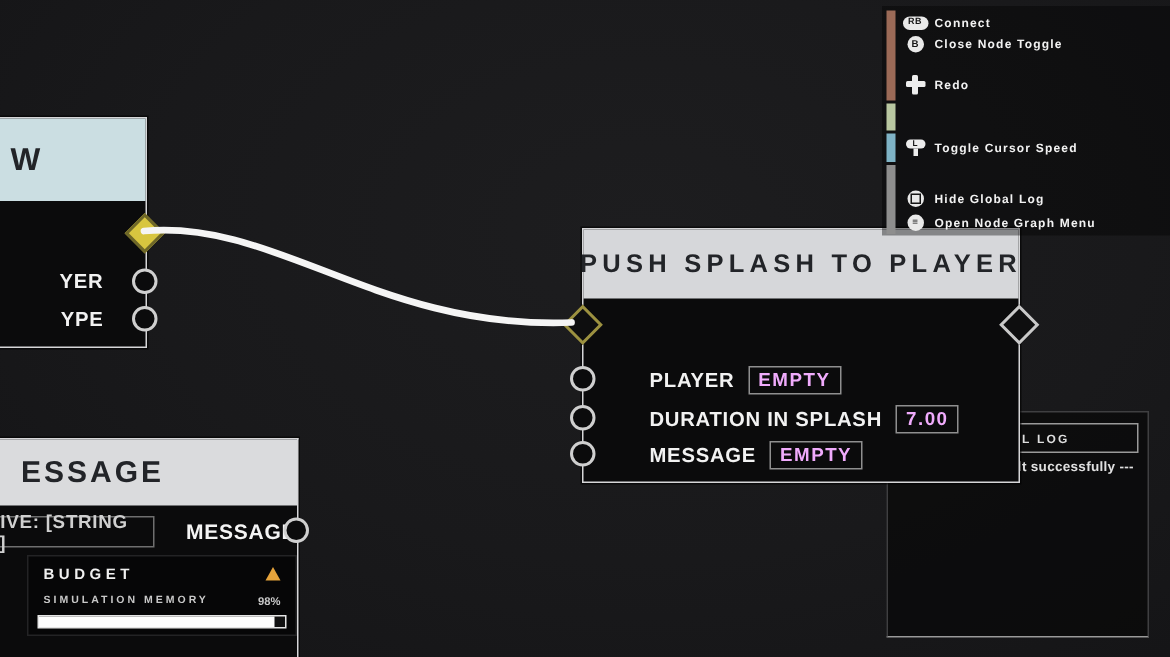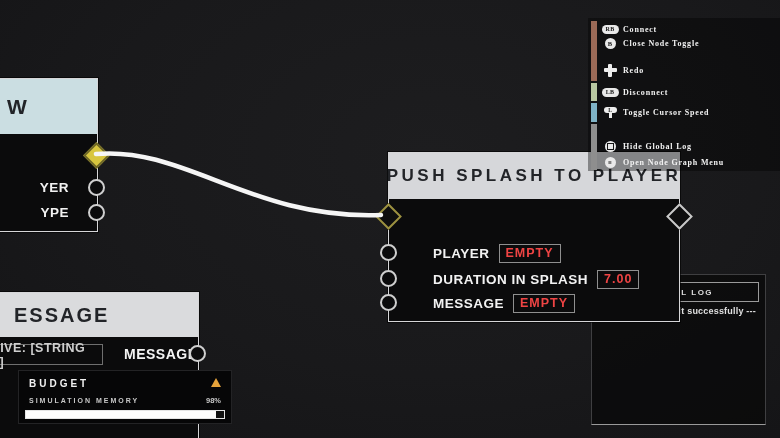--- a/index.html
+++ b/index.html
@@ -16,55 +16,55 @@
   .node-header{position:absolute;left:0;right:0;top:0;display:flex;align-items:center;color:#222428;font-weight:bold;}
   .cport{position:absolute;width:13px;height:13px;border:2px solid #cfcfcf;border-radius:50%;background:#0b0b0c;box-sizing:content-box;}
   .dport{position:absolute;width:15px;height:15px;border:2px solid #c9c9c9;background:#0e0e0f;transform:rotate(45deg);box-sizing:content-box;}
 
   
   #push-node{left:388px;top:152px;width:290px;height:168px;}
   #push-node .node-header{height:46px;background:#d6d7da;justify-content:center;font-size:17px;letter-spacing:3.5px;}
   .prow{position:absolute;left:0;right:0;height:20px;display:flex;align-items:center;}
   .prow .cport{left:-9px;top:1px;}
   .plabel{margin-left:24px;color:#f2f2f2;font-weight:bold;font-size:13.5px;letter-spacing:.5px;white-space:nowrap;padding-left:20px;}
-  .pval{margin-left:9px;border:1px solid #8f8f8f;color:#ef4444;font-weight:bold;font-size:12.5px;letter-spacing:1px;padding:1px 6px 2px 6px;white-space:nowrap;}
+  .pval{margin-left:9px;border:1px solid #8f8f8f;color:#f0abfc;font-weight:bold;font-size:12.5px;letter-spacing:1px;padding:1px 6px 2px 6px;white-space:nowrap;}
 
   
   #left-node{left:-80px;top:78px;width:176px;height:152px;}
   #left-node .node-header{height:55px;background:#cbdee2;font-size:21px;padding-left:86px;letter-spacing:2px;}
   #left-node .yellow-diamond{position:absolute;width:15px;height:15px;border:2px solid #6e6728;background:#d8c63f;transform:rotate(45deg);left:166px;top:67px;box-sizing:content-box;}
   #left-node .cport{left:167px;}
   .ln-label{position:absolute;left:0;width:148px;text-align:right;color:#f2f2f2;font-weight:bold;font-size:13.5px;letter-spacing:.5px;}
 
   
   #msg-node{left:-40px;top:292px;width:237px;height:146px;border-bottom:none;}
   #msg-node .node-header{height:44px;background:#dadbdd;font-size:20px;letter-spacing:2px;padding-left:53px;}
   #msg-node .strbox{position:absolute;left:30px;top:51px;width:105px;height:19px;border:1px solid #6f6f6f;color:#cfcfcf;font-weight:bold;font-size:12.5px;letter-spacing:.5px;display:flex;align-items:center;justify-content:flex-end;padding-right:5px;}
   #msg-node .msg-port-label{position:absolute;left:163px;top:51px;height:19px;display:flex;align-items:center;color:#f4f4f4;font-weight:bold;font-size:14px;letter-spacing:.5px;}
   #msg-node .cport{left:228px;top:52px;}
 
   
-  #budget{left:18px;top:370px;width:178px;height:52px;background:#060607;border:1px solid #232325;padding-left:34px;}
+  #budget{left:18px;top:370px;width:178px;height:52px;background:#060607;border:1px solid #232325;}
   #budget .b-title{position:absolute;left:10px;top:7px;color:#f0f0f0;font-weight:bold;font-size:10px;letter-spacing:3px;}
   #budget .warn-triangle{position:absolute;right:10px;top:7px;width:0;height:0;border-left:5.5px solid transparent;border-right:5.5px solid transparent;border-bottom:9px solid #e6a33b;}
   #budget .b-metric{position:absolute;left:10px;top:26px;color:#c8c8c8;font-weight:bold;font-size:7px;letter-spacing:2px;}
   #budget .b-pct{position:absolute;right:10px;top:25px;color:#c8c8c8;font-weight:bold;font-size:7.5px;}
   #budget .bar{position:absolute;left:6px;right:6px;top:39px;height:7px;border:1px solid #e4e4e4;background:#111;}
   #budget .bar-fill{height:100%;background:#fdfdfd;}
 
   
   #global-log{left:591px;top:274px;width:173px;height:149px;background:rgba(8,8,9,.72);border:1px solid #3f3f41;border-bottom:1px solid #9a9a9a;}
   #global-log .gl-header{position:absolute;left:7px;right:6px;top:7px;height:18px;border:1px solid #9a9a9a;display:flex;align-items:center;justify-content:center;color:#dedede;font-weight:bold;font-size:8px;letter-spacing:1.5px;}
   #global-log .gl-entry{position:absolute;left:4px;top:31px;color:#e0e0e0;font-weight:bold;font-size:9px;letter-spacing:.2px;white-space:nowrap;}
 
   
   #wire-svg{left:0;top:0;pointer-events:none;}
 
   
-  #hint-menu{left:588px;top:18px;width:192px;height:153px;background:rgba(0,0,0,.38);font-family:Liberation Serif, serif;}
+  #hint-menu{left:588px;top:4px;width:192px;height:153px;background:rgba(0,0,0,.38);}
   .accent{position:absolute;left:3px;width:6px;}
   .menu-row{position:absolute;left:0;right:0;height:14px;display:flex;align-items:center;}
   .mi{position:absolute;left:12px;width:20px;display:flex;align-items:center;justify-content:center;}
   .ml{position:absolute;left:35px;color:#f2f2f2;font-weight:bold;font-size:8px;letter-spacing:.8px;white-space:nowrap;}
   .btn-pill{width:17px;height:9px;border-radius:5px;background:#e9e9e9;color:#151515;font-size:6px;font-weight:bold;display:flex;align-items:center;justify-content:center;letter-spacing:.3px;}
   .btn-circle{width:11px;height:11px;border-radius:50%;background:#e9e9e9;color:#151515;font-size:6.5px;font-weight:bold;display:flex;align-items:center;justify-content:center;}
   .dpad{position:relative;width:13px;height:13px;}
   .dpad::before{content:"";position:absolute;left:4.5px;top:0;width:4px;height:13px;background:#ededed;border-radius:1px;}
   .dpad::after{content:"";position:absolute;left:0;top:4.5px;width:13px;height:4px;background:#ededed;border-radius:1px;}
   .stick{position:relative;width:13px;height:12px;}
@@ -159,26 +159,20 @@
           <span class="btn-circle">B</span>
         </span>
       <span class="ml">Close Node Toggle</span>
     </div>
     <div class="menu-row" style="top:45px;">
       <span class="mi">
           <span class="dpad"></span>
         </span>
       <span class="ml">Redo</span>
     </div>
-    <div class="menu-row" style="top:67px;">
-      <span class="mi">
-          <span class="btn-pill">LB</span>
-        </span>
-      <span class="ml">Disconnect</span>
-    </div>
     <div class="menu-row" style="top:87px;">
       <span class="mi">
         <span class="stick">
             <span class="cap">L</span>
             <span class="stem"></span>
           </span>
       </span>
       <span class="ml">Toggle Cursor Speed</span>
     </div>
     <div class="menu-row" style="top:121px;">

